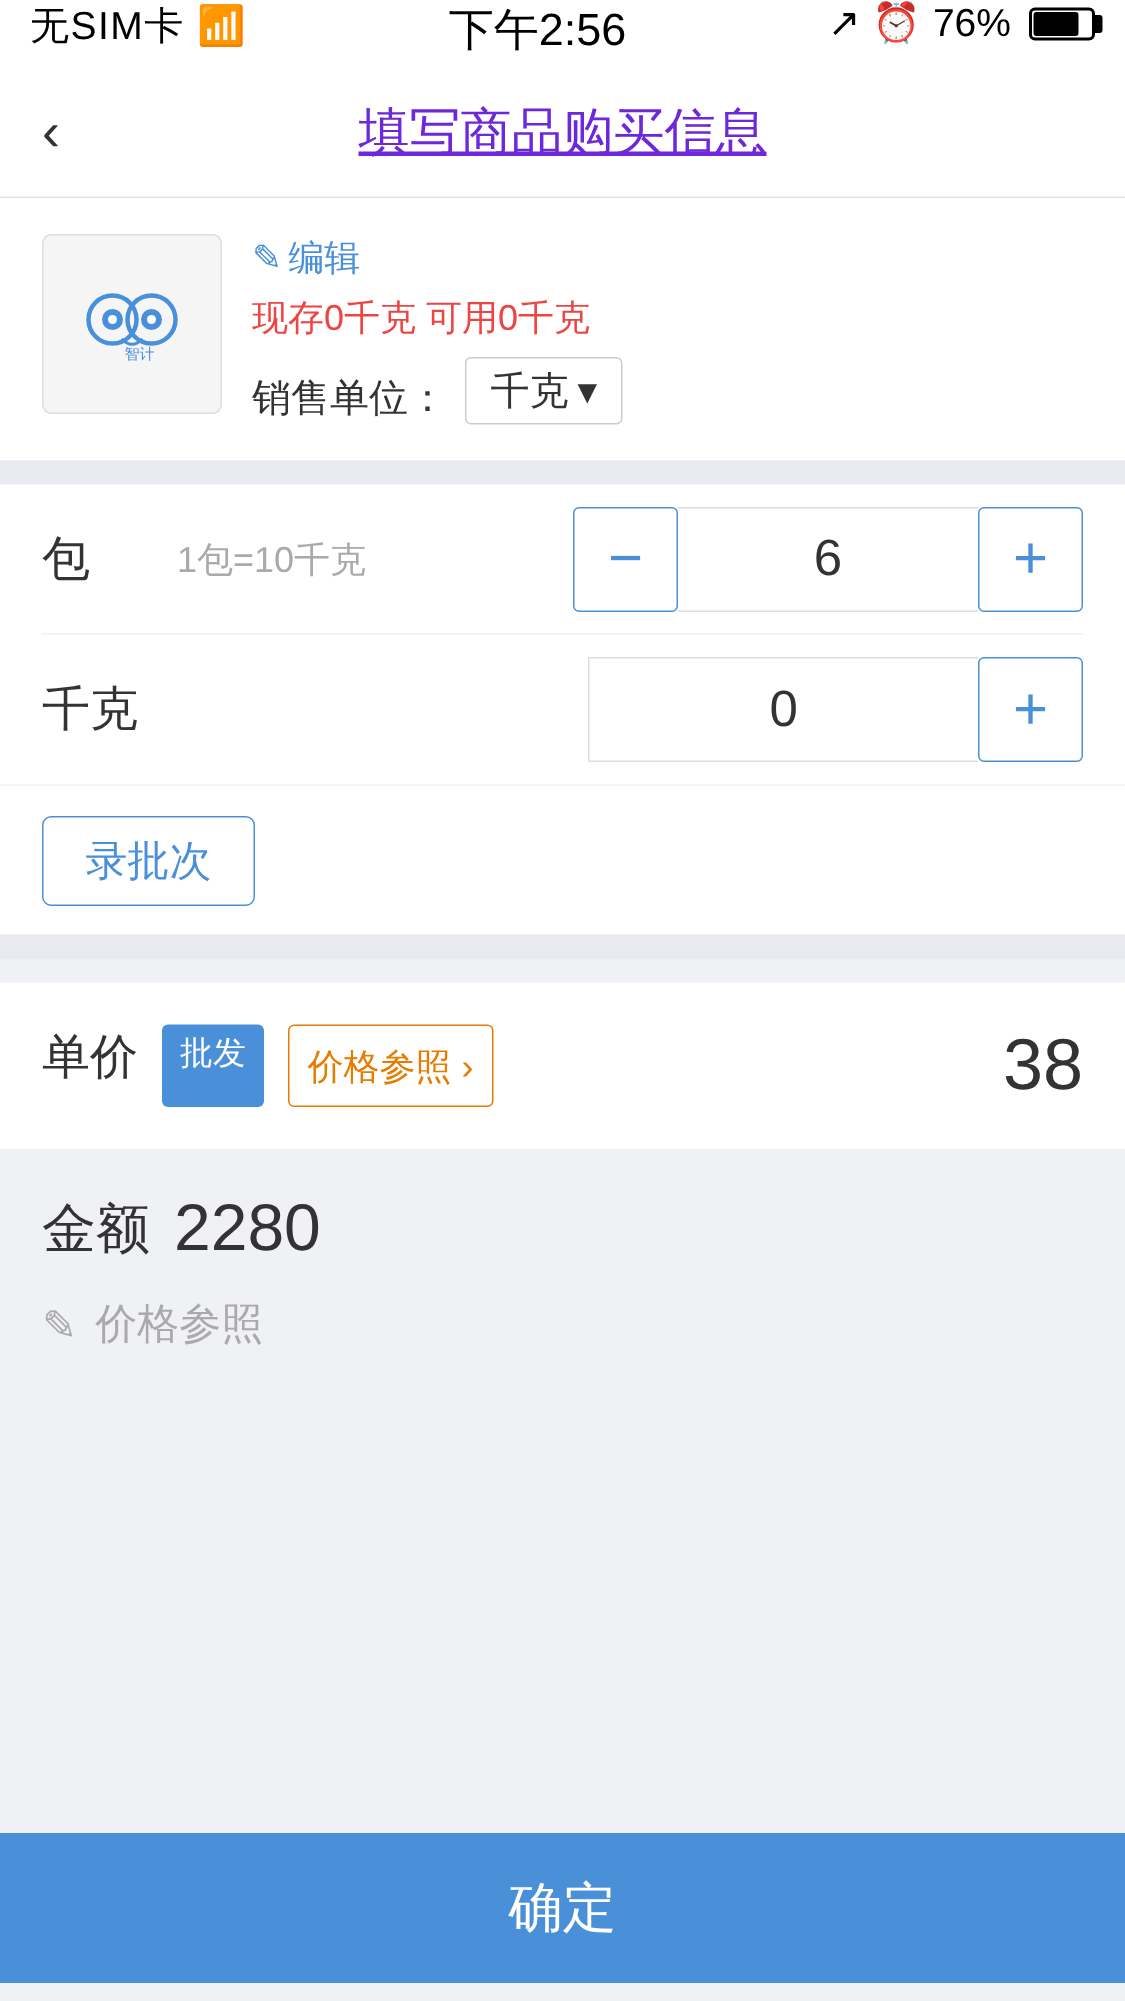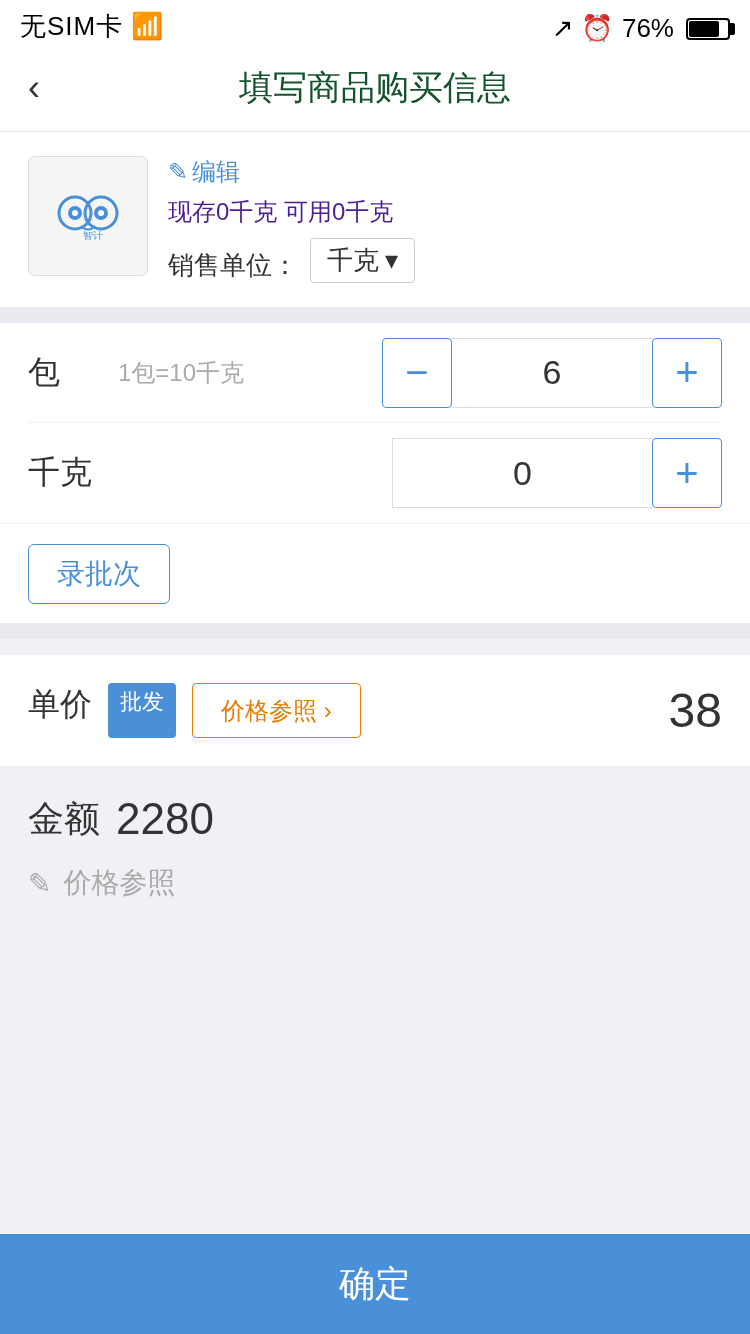--- a/index.html
+++ b/index.html
@@ -12,21 +12,21 @@
       position: relative;
       overflow-x: hidden;
     }
 
     
     .status-bar {
       width: 750px;
       height: 44px;
       background: #fff;
       display: flex;
-      align-items: flex-end;
+      align-items: flex-start;
       justify-content: space-between;
       padding: 0 20px;
       font-size: 28px;
     }
     .status-left {
       font-size: 26px;
       color: #000;
       letter-spacing: 1px;
     }
     .status-center {
@@ -86,22 +86,23 @@
       position: absolute;
       left: 28px;
       font-size: 36px;
       color: #333;
       cursor: pointer;
       display: flex;
       align-items: center;
     }
     .nav-title {
       font-size: 34px;
-      color: #14532d;
+      color: #6d28d9;
       font-weight: 500;
+      text-decoration: underline;
     }
 
     
     .product-card {
       background: #fff;
       padding: 24px 28px;
       display: flex;
       align-items: flex-start;
       gap: 20px;
       margin-top: 0;
@@ -138,21 +139,21 @@
     .edit-btn {
       font-size: 24px;
       color: #4a90d9;
       display: flex;
       align-items: center;
       gap: 4px;
       cursor: pointer;
     }
     .product-stock {
       font-size: 24px;
-      color: #4c1d95;
+      color: #ef4444;
       margin-top: 8px;
     }
     .product-unit-row {
       display: flex;
       align-items: flex-end;
       margin-top: 10px;
       font-size: 26px;
       color: #333;
       gap: 12px;
     }
@@ -284,21 +285,21 @@
     .price-type-badge {
       background: #4a90d9;
       color: #fff;
       font-size: 22px;
       padding: 4px 12px;
       border-radius: 4px;
     }
     .price-ref-btn {
       border: 1.5px solid #e67c00;
       border-radius: 4px;
-      padding: 6px 28px;
+      padding: 6px 12px;
       font-size: 24px;
       color: #e67c00;
       background: #fff;
       display: flex;
       align-items: center;
       gap: 4px;
       cursor: pointer;
     }
     .price-value {
       margin-left: auto;
@@ -345,40 +346,41 @@
 
     
     .empty-space {
       background: #f0f1f5;
       height: 320px;
     }
 
     
     .confirm-btn {
       position: fixed;
-      bottom: 0;
+      bottom: 12px;
       left: 0;
       width: 750px;
       height: 100px;
       background: #4a90d9;
       color: #fff;
       font-size: 36px;
       display: flex;
       align-items: center;
       justify-content: center;
       cursor: pointer;
       border: none;
       outline: none;
     }
   </style>
 </head>
 <body>
 
 <div class="status-bar">
   <span class="status-left">无SIM卡 📶</span>
+  <span class="status-center">下午2:56</span>
   <span class="status-right">
     <span>↗</span>
     <span>⏰</span>
     <span>76%</span>
     <span class="battery-icon">
       <span class="battery-fill"></span>
     </span>
   </span>
 </div>
 

